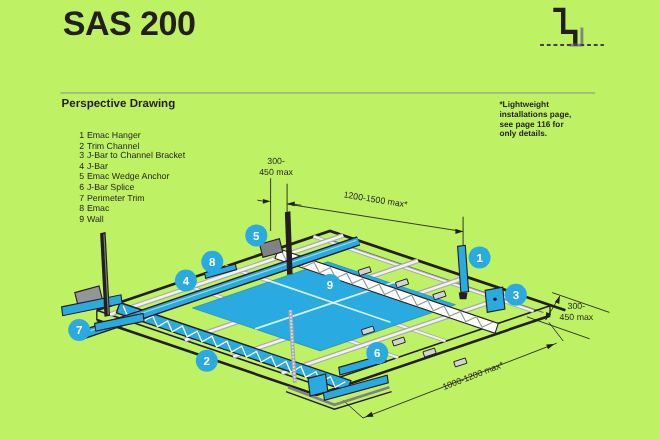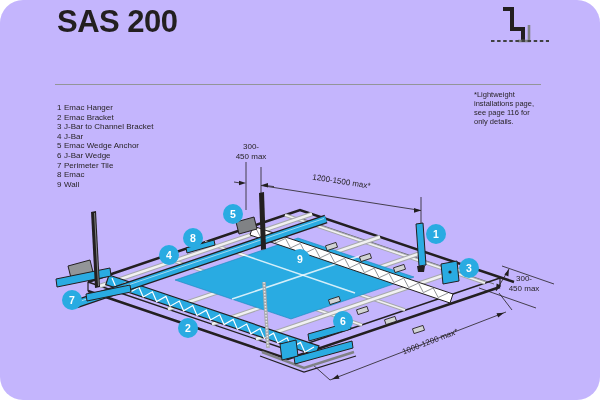--- a/index.html
+++ b/index.html
@@ -1,55 +1,56 @@
 <!DOCTYPE html>
 <html><head>
 <meta charset="utf-8">
 <style>
   html,body{margin:0;padding:0;background:#fff;}
-  .page{position:relative;width:600px;height:400px;background:#c4b5fd;overflow:hidden;
-        font-family:"Liberation Sans", sans-serif;color:#231F20;border-radius:23px;}
+  .page{position:relative;width:600px;height:400px;background:#bef264;overflow:hidden;
+        font-family:"Liberation Sans", sans-serif;color:#231F20;}
   .title{position:absolute;left:57px;top:4px;font-size:31px;font-weight:700;
          letter-spacing:-0.5px;color:#231F20;}
   .profile-icon{position:absolute;left:490px;top:6px;}
   .rule{position:absolute;left:55px;top:84px;width:486px;height:1px;background:#939598;}
   .section-heading{position:absolute;left:56px;top:88px;font-size:10.5px;font-weight:700;}
-  .parts-list{position:absolute;left:56px;top:102px;margin:1px;padding:0;list-style:none;
+  .parts-list{position:absolute;left:56px;top:102px;margin:16px;padding:0;list-style:none;
               font-size:8px;line-height:9.6px;}
   .parts-list .pnum{display:inline-block;min-width:7px;}
-  .note{position:absolute;left:474px;top:90px;font-size:7.5px;line-height:9px;}
+  .note{position:absolute;left:454px;top:90px;font-size:7.5px;line-height:9px;font-weight:bold;}
   .drawing{position:absolute;left:0;top:0;width:600px;height:400px;}
   .dim{font-size:8px;fill:#231F20;}
   .dimline{stroke:#231F20;stroke-width:0.8;fill:none;}
   .badge-num{font-size:10.5px;font-weight:700;fill:#ffffff;text-anchor:middle;}
 </style>
 </head>
 <body>
 
 <div class="page">
 
   <div class="title">SAS 200</div>
 
   <svg class="profile-icon" width="62" height="42" viewBox="0 0 62 42">
     <path d="M13,3 h9 v20 h11 v11" stroke="#231F20" stroke-width="4" fill="none"></path>
     <path d="M39,19 v16 h-11" stroke="#808285" stroke-width="2.6" fill="none"></path>
     <path d="M1,35 h58" stroke="#404041" stroke-width="1.8" stroke-dasharray="3.5,2.6" fill="none"></path>
   </svg>
 
   <div class="rule"></div>
 
+  <div class="section-heading">Perspective Drawing</div>
 
   <ul class="parts-list">
     <li><span class="pnum">1</span><span>Emac Hanger</span></li>
-    <li><span class="pnum">2</span><span>Emac Bracket</span></li>
+    <li><span class="pnum">2</span><span>Trim Channel</span></li>
     <li><span class="pnum">3</span><span>J-Bar to Channel Bracket</span></li>
     <li><span class="pnum">4</span><span>J-Bar</span></li>
     <li><span class="pnum">5</span><span>Emac Wedge Anchor</span></li>
-    <li><span class="pnum">6</span><span>J-Bar Wedge</span></li>
-    <li><span class="pnum">7</span><span>Perimeter Tile</span></li>
+    <li><span class="pnum">6</span><span>J-Bar Splice</span></li>
+    <li><span class="pnum">7</span><span>Perimeter Trim</span></li>
     <li><span class="pnum">8</span><span>Emac</span></li>
     <li><span class="pnum">9</span><span>Wall</span></li>
   </ul>
 
   <div class="note">
     <div>*Lightweight</div>
     <div>installations page,</div>
     <div>see page 116 for</div>
     <div>only details.</div>
   </div>

